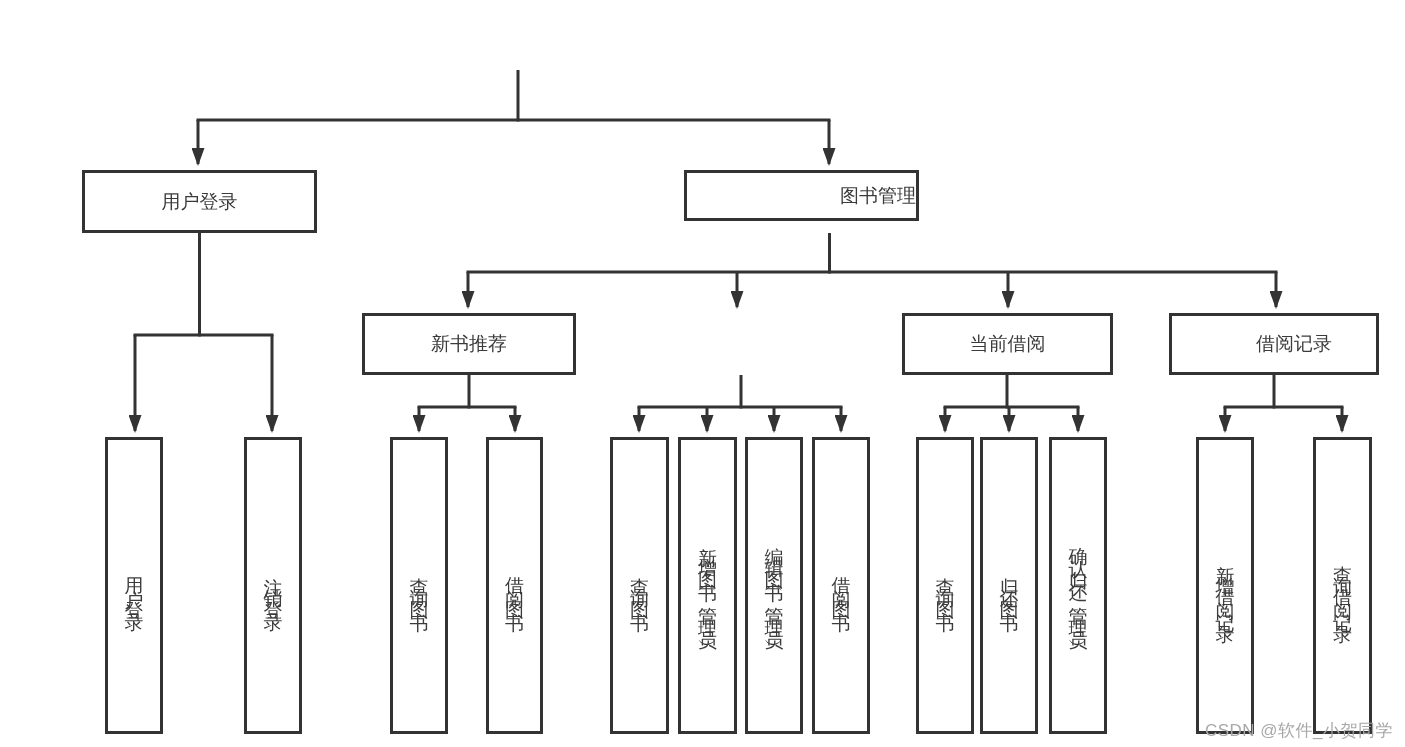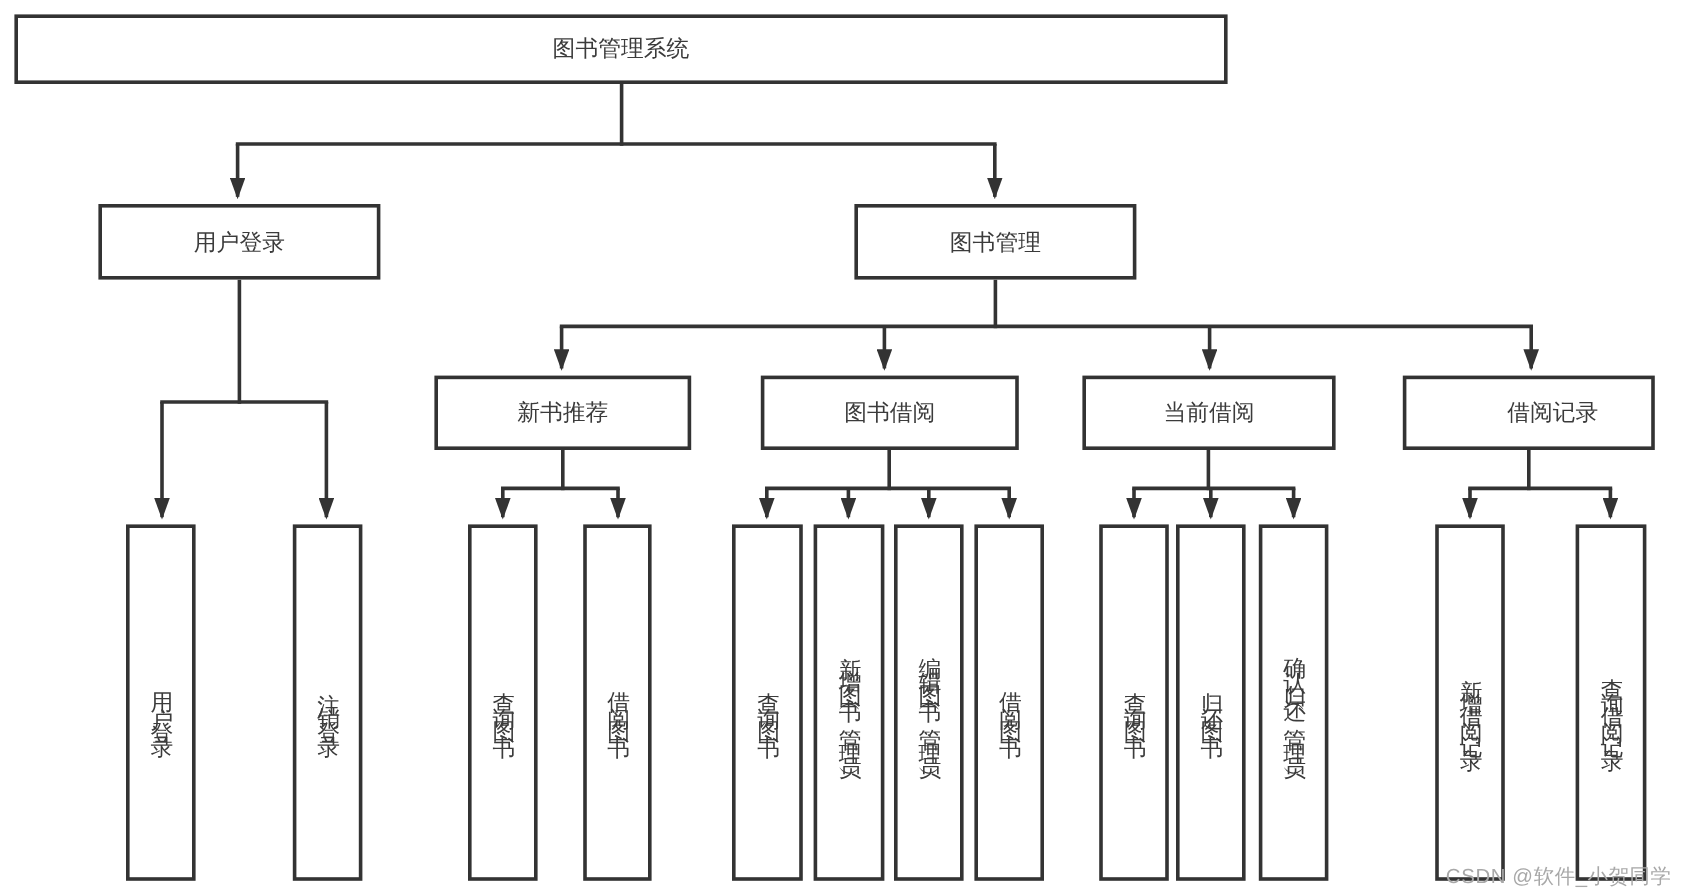--- a/index.html
+++ b/index.html
@@ -41,21 +41,21 @@
     writing-mode: vertical-rl;
     text-orientation: mixed;
     letter-spacing: 12px;
     line-height: 1.05;
     white-space: nowrap;
   }
   
   .n-root   { left: 12px;  top: 12px;  width: 1011px; height: 58px; }
   
   .n-login  { left: 82px;  top: 170px; width: 235px; height: 63px; }
-  .n-mgmt   { left: 712px; top: 170px; width: 235px; height: 63px; }
+  .n-mgmt   { left: 684px; top: 170px; width: 235px; height: 51px; justify-content: flex-end; }
   
   .n-g0 { left: 362px;  top: 313px; width: 214px; height: 62px; }
   .n-g1 { left: 634px;  top: 313px; width: 215px; height: 62px; }
   .n-g2 { left: 902px;  top: 313px; width: 211px; height: 62px; align-items: center; }
   .n-g3 { left: 1169px; top: 313px; width: 210px; height: 62px; padding-left: 40px; }
   
   .leaf { top: 437px; height: 297px; width: 58px; }
   .l-b0c0 { left: 105px; }
   .l-b0c1 { left: 244px; }
   .l-g0c0 { left: 390px; }
@@ -128,37 +128,31 @@
       <path d="M1009,407 V431" marker-end="url(#arrow)"></path>
       <path d="M1078,407 V431" marker-end="url(#arrow)"></path>
 
       <path d="M1274,375 V408.5"></path>
       <path d="M1223.5,407 H1343.5"></path>
       <path d="M1225,407 V431" marker-end="url(#arrow)"></path>
       <path d="M1342,407 V431" marker-end="url(#arrow)"></path>
     </g>
   </svg>
 
-  <div class="node n-root">
-    <span>图书管理系统</span>
-  </div>
 
   <div class="node n-login">
     <span>用户登录</span>
   </div>
   <div class="node n-mgmt">
     <span>图书管理</span>
   </div>
 
   <div class="node n-g0">
     <span>新书推荐</span>
   </div>
-  <div class="node n-g1">
-    <span>图书借阅</span>
-  </div>
   <div class="node n-g2">
     <span>当前借阅</span>
   </div>
   <div class="node n-g3">
     <span>借阅记录</span>
   </div>
 
   <div class="node v leaf l-b0c0">
     <span>用户登录</span>
   </div>

